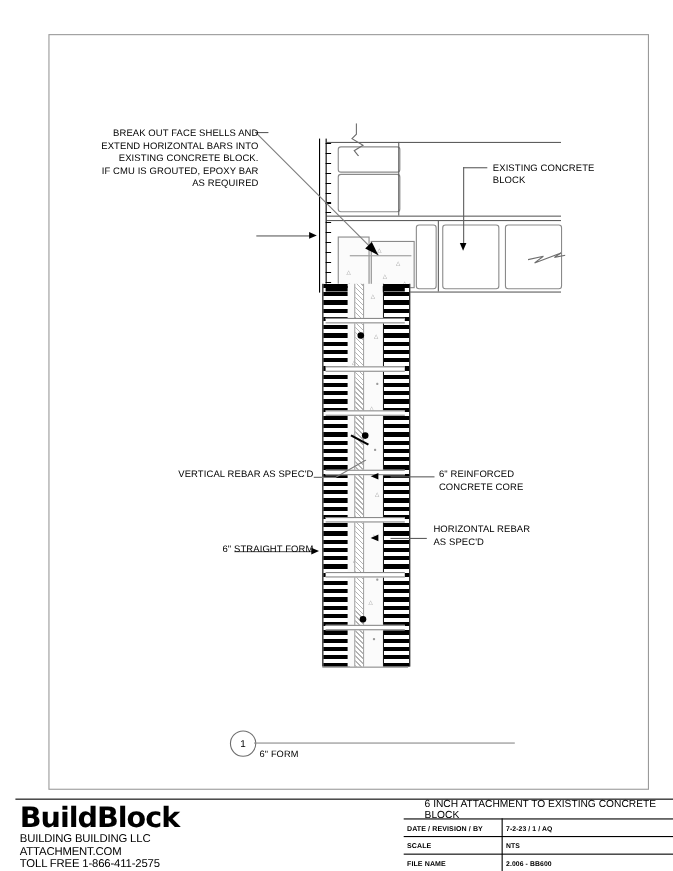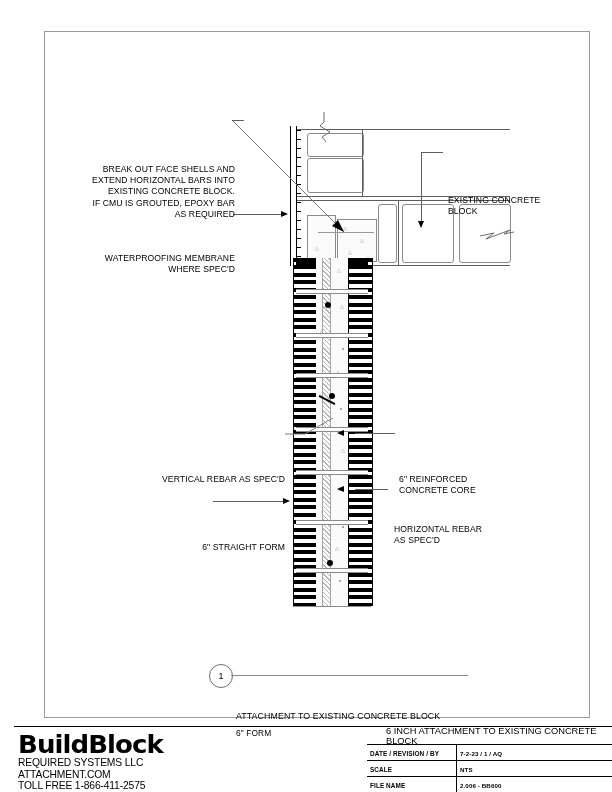--- a/index.html
+++ b/index.html
@@ -7,21 +7,21 @@
   body{width:612px;height:792px;position:relative;overflow:hidden;
        font-family:"Liberation Sans","DejaVu Sans",sans-serif;color:#000;}
   .sheet{position:absolute;left:0;top:0;width:612px;height:792px;background:#fff;}
 
   
   .frame{position:absolute;left:44px;top:31px;width:546px;height:687px;
          border:1px solid #9a9a9a;box-sizing:border-box;}
 
   
   .lbl{position:absolute;font-size:8.6px;line-height:11.2px;letter-spacing:.1px;
-       white-space:pre;color:#000;margin-top:48px;}
+       white-space:pre;color:#000;}
   .lbl.r{text-align:right;}
   .lbl.l{text-align:left;}
 
   
   .ln{position:absolute;background:#5e5e5e;}
   .hln{height:1px;}
   .vln{width:1px;}
 
   
   .arw{position:absolute;width:0;height:0;}
@@ -212,48 +212,45 @@
     <div class="ln hln" style="left:213px;top:501px;width:72px;"></div>
     <div class="arw right" style="left:283px;top:498px;"></div>
   </div>
 
   <div class="lbl r" style="left:30px;top:116px;width:205px;">BREAK OUT FACE SHELLS AND
 EXTEND HORIZONTAL BARS INTO
 EXISTING CONCRETE BLOCK.
 IF CMU IS GROUTED, EPOXY BAR
 AS REQUIRED</div>
 
-  <div class="lbl r" style="left:40px;top:205px;width:195px;">WATERPROOFING MEMBRANE
-WHERE SPEC'D</div>
 
   <div class="lbl l" style="left:448px;top:147px;width:150px;">EXISTING CONCRETE
 BLOCK</div>
 
   <div class="lbl r" style="left:95px;top:426px;width:190px;">VERTICAL REBAR AS SPEC'D</div>
 
   <div class="lbl l" style="left:399px;top:426px;width:160px;">6" REINFORCED
 CONCRETE CORE</div>
 
   <div class="lbl r" style="left:115px;top:494px;width:170px;">6" STRAIGHT FORM</div>
 
   <div class="lbl l" style="left:394px;top:476px;width:165px;">HORIZONTAL REBAR
 AS SPEC'D</div>
 
   <div class="bubble" style="left:209px;top:664px;">
     <span>1</span>
   </div>
   <div class="ln hln" style="left:231px;top:675px;width:237px;background:#8a8a8a;"></div>
-  <div class="lbl" style="left:236px;top:663px;width:300px;font-size:8.8px;">ATTACHMENT TO EXISTING CONCRETE BLOCK</div>
   <div class="lbl" style="left:236px;top:680px;width:200px;font-size:8.4px;">6" FORM</div>
 
   <div class="tb">
 
     <div class="tb-logo">
       <div class="logo-word">BuildBlock</div>
-      <div class="logo-sub">REQUIRED SYSTEMS LLC</div>
+      <div class="logo-sub">BUILDING BUILDING LLC</div>
       <div class="logo-sub">ATTACHMENT.COM</div>
       <div class="logo-sub">TOLL FREE 1-866-411-2575</div>
     </div>
 
   </div>
 
   <div class="tb-right">
     <div class="tb-title">6 INCH ATTACHMENT TO EXISTING CONCRETE BLOCK</div>
 
     <div class="tbrow" style="top:18px;">

